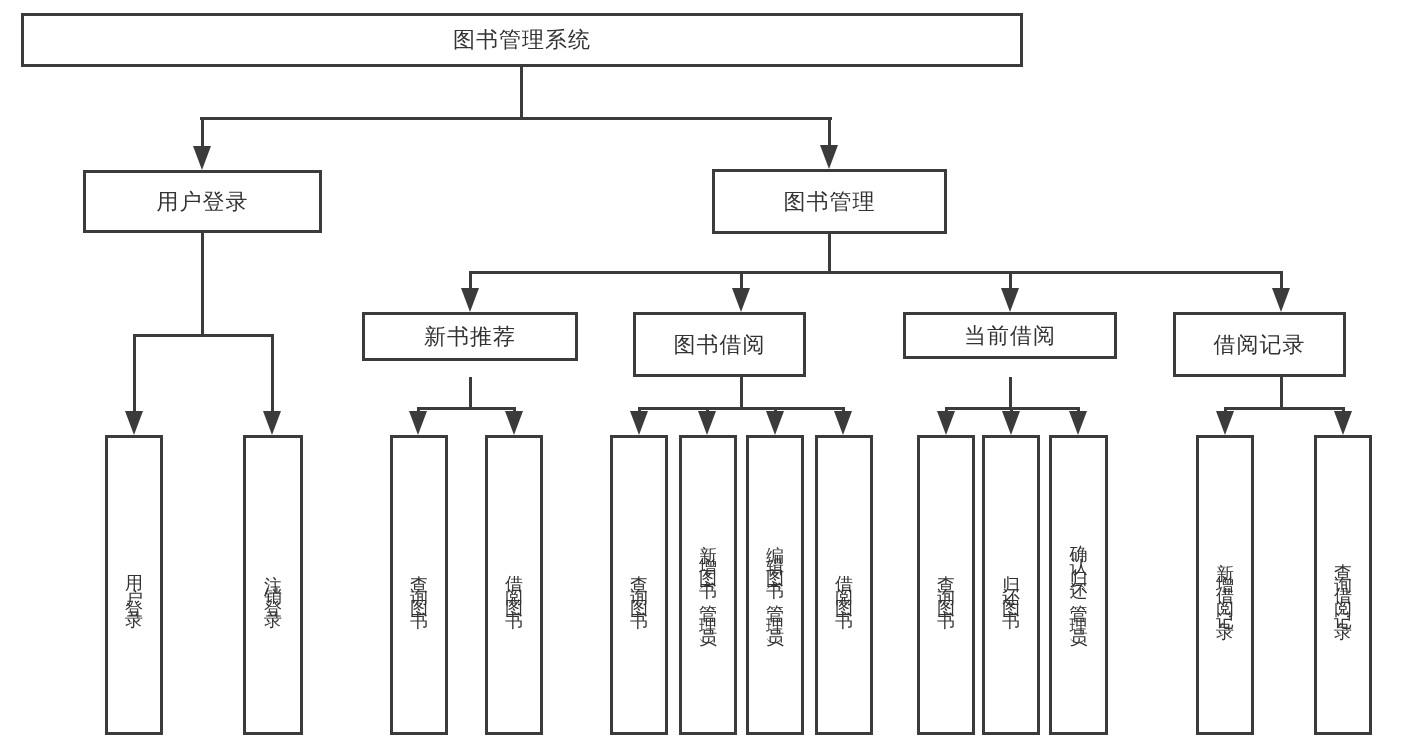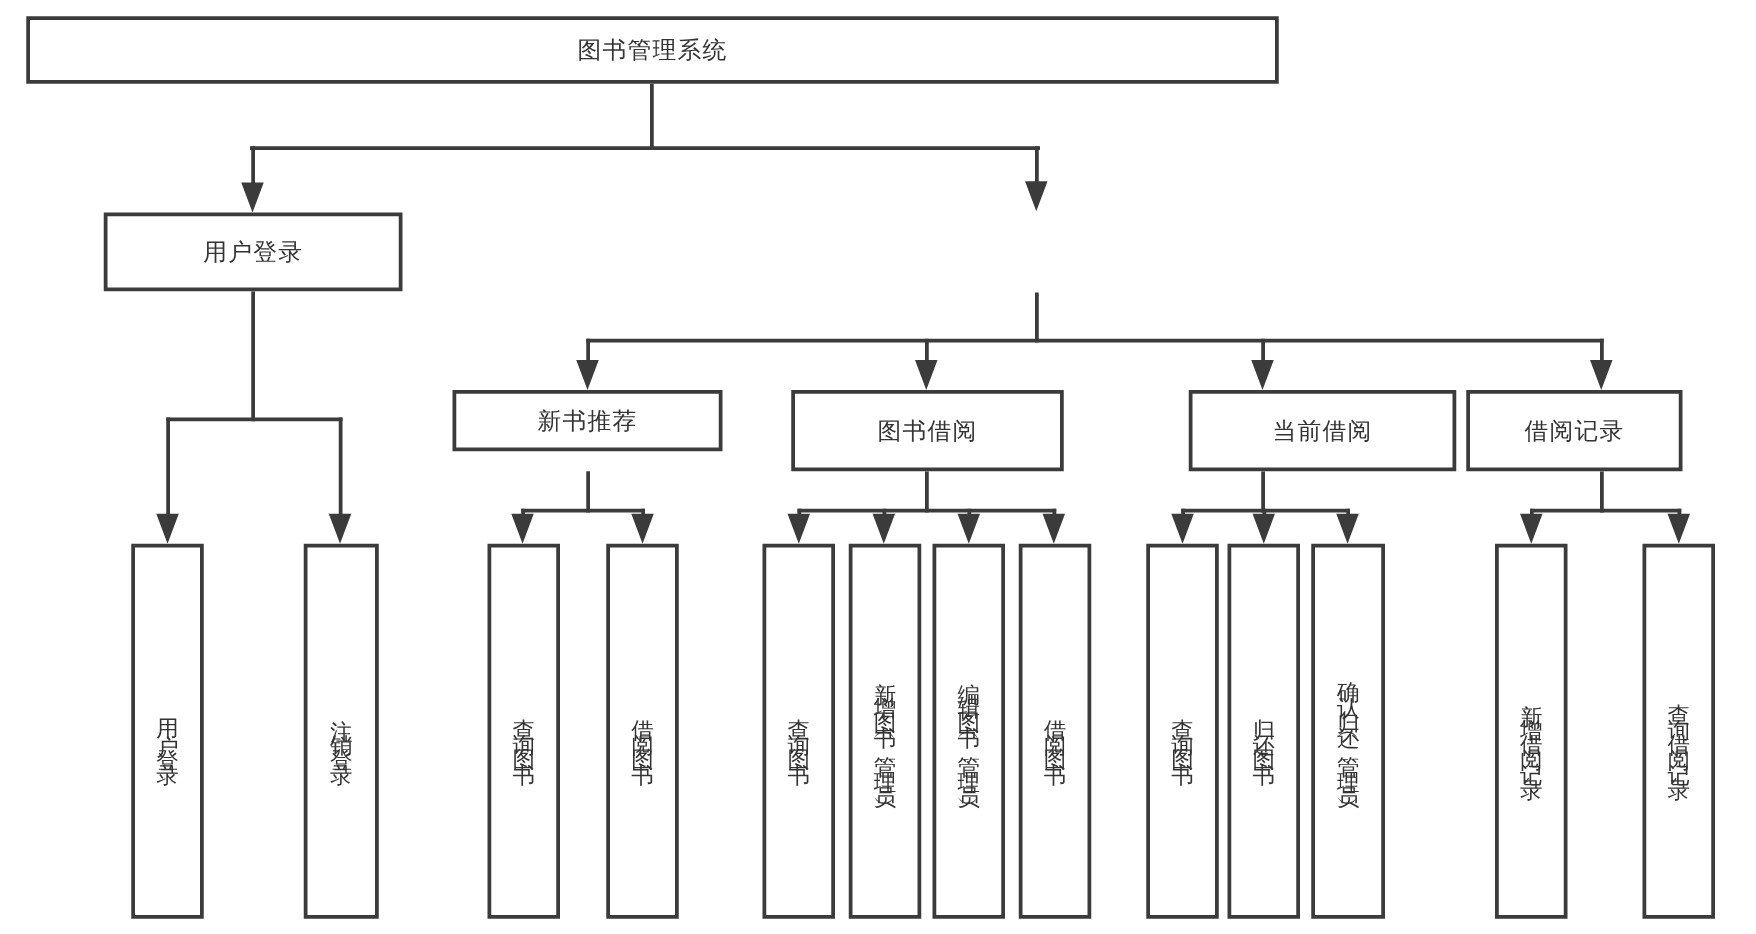--- a/index.html
+++ b/index.html
@@ -18,21 +18,21 @@
   }
   .box{
     position:absolute;
     box-sizing:border-box;
     border:3px solid var(--line);
     background:#fff;
     display:flex;align-items:center;justify-content:center;
     color:var(--text);
   }
   .hbox span{
-    font-size:19px;
+    font-size:22px;
     letter-spacing:1px;
     white-space:nowrap;
   }
   .vbox span{
     writing-mode:vertical-rl;
     text-orientation:mixed;
     font-size:18px;
     letter-spacing:12px;
     line-height:1;
     white-space:nowrap;
@@ -118,28 +118,31 @@
   <div class="line" style="left:1342px;top:407px;width:3px;height:12px"></div>
   <div class="arrow" style="left:1334px;top:411px"></div>
 
   <div class="box hbox" style="left:21px;top:13px;width:1002px;height:54px">
     <span>图书管理系统</span>
   </div>
 
   <div class="box hbox" style="left:83px;top:170px;width:239px;height:63px">
     <span>用户登录</span>
   </div>
+  <div class="box hbox" style="left:712px;top:169px;width:235px;height:65px">
+    <span>图书管理</span>
+  </div>
 
   <div class="box hbox" style="left:362px;top:312px;width:216px;height:49px">
     <span>新书推荐</span>
   </div>
-  <div class="box hbox" style="left:633px;top:312px;width:218px;height:65px">
+  <div class="box hbox" style="left:633px;top:312px;width:173px;height:65px">
     <span>图书借阅</span>
   </div>
-  <div class="box hbox" style="left:951px;top:312px;width:214px;height:65px">
+  <div class="box hbox" style="left:903px;top:312px;width:214px;height:47px">
     <span>当前借阅</span>
   </div>
   <div class="box hbox" style="left:1173px;top:312px;width:173px;height:65px">
     <span>借阅记录</span>
   </div>
 
   <div class="box vbox" style="left:105px;top:435px;width:58px;height:300px">
     <span>用户登录</span>
   </div>
   <div class="box vbox" style="left:243px;top:435px;width:60px;height:300px">

